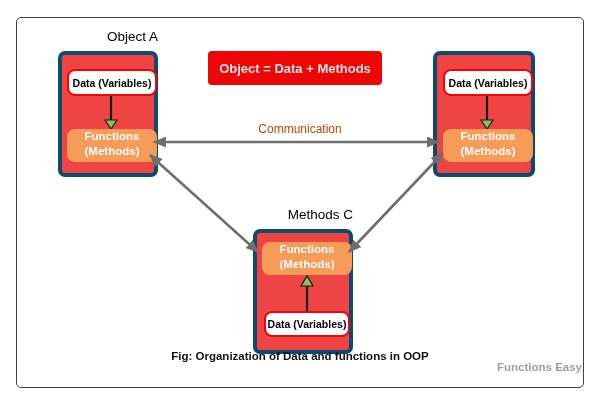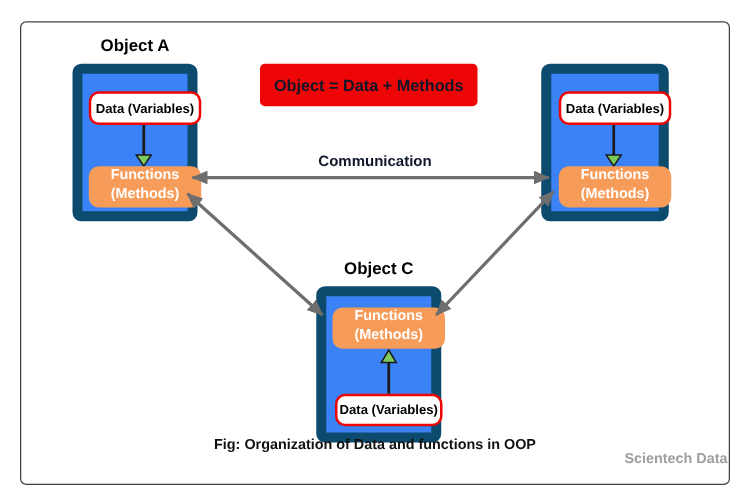--- a/index.html
+++ b/index.html
@@ -1,38 +1,38 @@
 <!DOCTYPE html>
 <html style="--red: #ee0505; --orange: #f79b59; --green: #7cc95c; --arrow-gray: #6e6e6e; --frame-gray: #404040; --watermark-gray: #9e9e9e;"><head>
 <meta charset="utf-8">
 <style>
   html,body{margin:0;padding:0;background:#ffffff;}
   *{box-sizing:border-box;}
   body{font-family:"Liberation Sans","DejaVu Sans",sans-serif;}
   #stage{position:relative;width:600px;height:400px;background:#ffffff;overflow:hidden;}
   .frame{position:absolute;left:16px;top:17px;width:568px;height:371px;
          border:1.5px solid var(--frame-gray,#404040);border-radius:5px;background:#ffffff;}
-  .obj-title{position:absolute;height:18px;text-align:center;
-             font-size:13.5px;font-weight:bold;color:#000;white-space:nowrap;}
-  .obj-container{position:absolute;background:#3b82f6;border:8px solid #0c4a6e;border-radius:7px;padding-left:30px;}
+  .obj-title{position:absolute;height:18px;text-align:right;
+             font-size:13.5px;font-weight:normal;color:#000;white-space:nowrap;}
+  .obj-container{position:absolute;background:#ef4444;border:4px solid #0c4a6e;border-radius:7px;padding-left:30px;}
   .data-box{position:absolute;border:2px solid var(--red,#ee0505);border-radius:8px;background:#ffffff;
             display:flex;align-items:center;justify-content:center;
             font-size:10.5px;font-weight:bold;color:#000;white-space:nowrap;}
   .func-box{position:absolute;background:var(--orange,#f79b59);border-radius:8px;
             display:flex;flex-direction:column;align-items:center;
             font-size:11.5px;font-weight:bold;color:#ffffff;line-height:15px;white-space:nowrap;}
   .flow-arrow{position:absolute;overflow:visible;}
   .flow-arrow line{stroke:#1a1a1a;stroke-width:2.2;}
   .flow-arrow polygon{fill:var(--green,#7cc95c);stroke:#1a1a1a;stroke-width:1.2;}
   .banner{position:absolute;left:208px;top:51px;width:174px;height:34px;
           background:var(--red,#ee0505);border-radius:4px;
           display:flex;align-items:center;justify-content:center;
-          font-size:13px;font-weight:bold;color:#0f172a;white-space:nowrap;}
+          font-size:13px;font-weight:bold;color:#e5e5e5;white-space:nowrap;}
   .comm-label{position:absolute;left:238px;top:122px;width:124px;text-align:center;
-              font-size:12px;font-weight:bold;color:#0f172a;white-space:nowrap;}
+              font-size:12px;font-weight:normal;color:#c2410c;white-space:nowrap;}
   .caption{position:absolute;left:120px;top:350px;width:360px;text-align:center;
            font-size:11.5px;font-weight:bold;color:#111;white-space:nowrap;}
   .watermark{position:absolute;left:440px;top:361px;width:142px;text-align:right;
              font-size:11.5px;font-weight:bold;color:var(--watermark-gray,#9e9e9e);white-space:nowrap;}
   .gray-arrows{position:absolute;left:0;top:0;width:600px;height:400px;pointer-events:none;}
   .gray-arrows line{stroke:var(--arrow-gray,#6e6e6e);stroke-width:2.6;}
 </style>
 </head>
 <body>
 
@@ -57,21 +57,21 @@
     <svg class="flow-arrow" style="left:42px;top:41px;" width="16" height="34">
       <line x1="8" y1="0" x2="8" y2="25"></line>
       <polygon points="2,24 14,24 8,33"></polygon>
     </svg>
     <div class="func-box" style="left:6px;top:74px;width:90px;height:33px;">
       <span>Functions</span>
       <span>(Methods)</span>
     </div>
   </div>
 
-  <div class="obj-title" style="left:253px;top:207px;width:100px;">Object C</div>
+  <div class="obj-title" style="left:253px;top:207px;width:100px;">Methods C</div>
   <div class="obj-container" style="left:253px;top:229px;width:100px;height:125px;">
     <div class="func-box" style="left:5px;top:9px;width:90px;height:33px;">
       <span>Functions</span>
       <span>(Methods)</span>
     </div>
     <svg class="flow-arrow" style="left:42px;top:42px;" width="16" height="37">
       <line x1="8" y1="10" x2="8" y2="36"></line>
       <polygon points="2,11 14,11 8,1"></polygon>
     </svg>
     <div class="data-box" style="left:7px;top:78px;width:86px;height:26px;">Data (Variables)</div>
@@ -86,14 +86,14 @@
       <marker id="ah" markerUnits="userSpaceOnUse" markerWidth="13" markerHeight="11" viewBox="0 0 13 11" refX="12" refY="5.5" orient="auto-start-reverse">
         <path d="M0,0 L13,5.5 L0,11 Z" style="fill:var(--arrow-gray,#6e6e6e);"></path>
       </marker>
     </defs>
     <line x1="154" y1="142" x2="439" y2="142" marker-start="url(#ah)" marker-end="url(#ah)"></line>
     <line x1="150" y1="155" x2="258" y2="252" marker-start="url(#ah)" marker-end="url(#ah)"></line>
     <line x1="443" y1="153" x2="349" y2="252" marker-start="url(#ah)" marker-end="url(#ah)"></line>
   </svg>
 
   <div class="caption">Fig: Organization of Data and functions in OOP</div>
-  <div class="watermark">Scientech Data</div>
+  <div class="watermark">Functions Easy</div>
 </div>
 
 </body></html>

